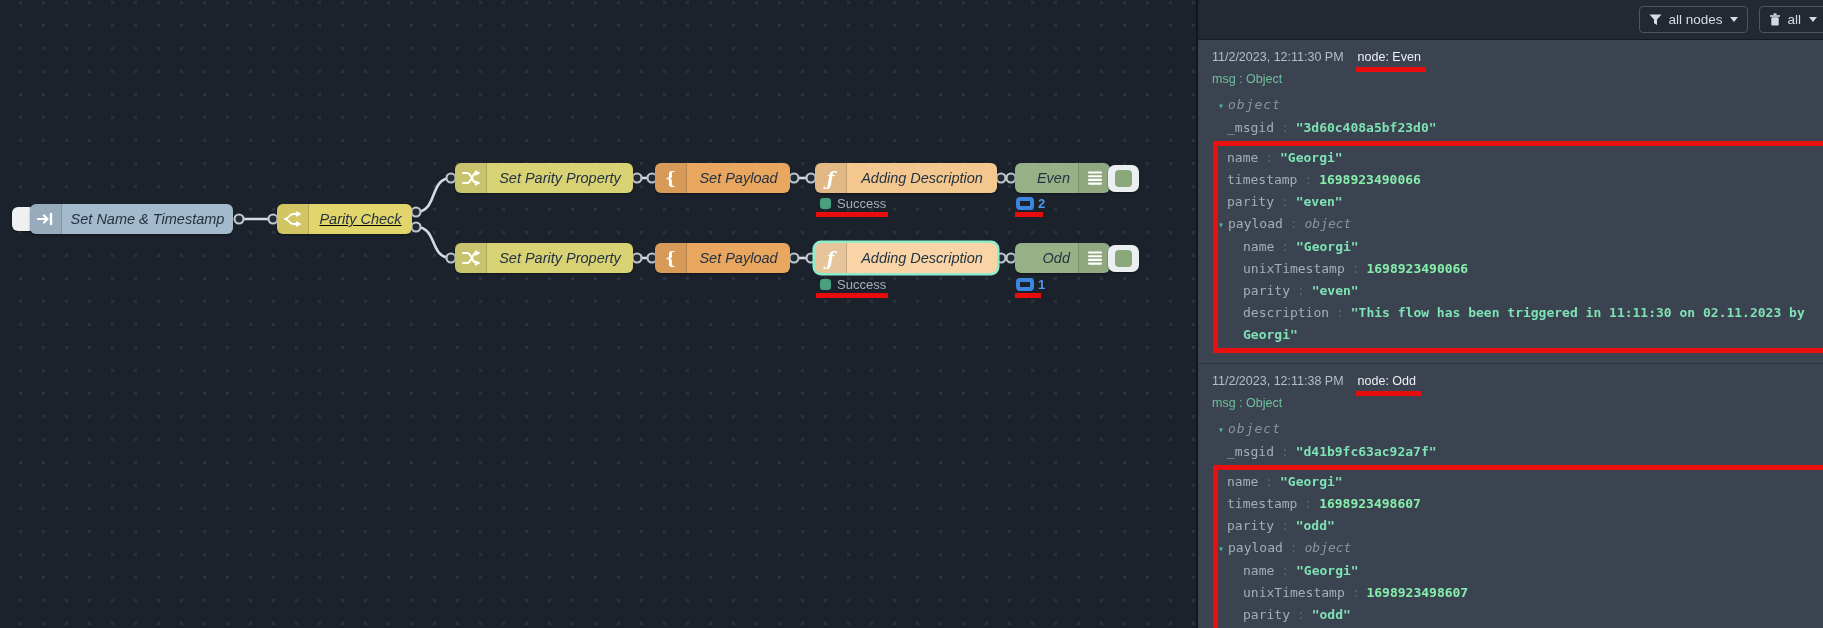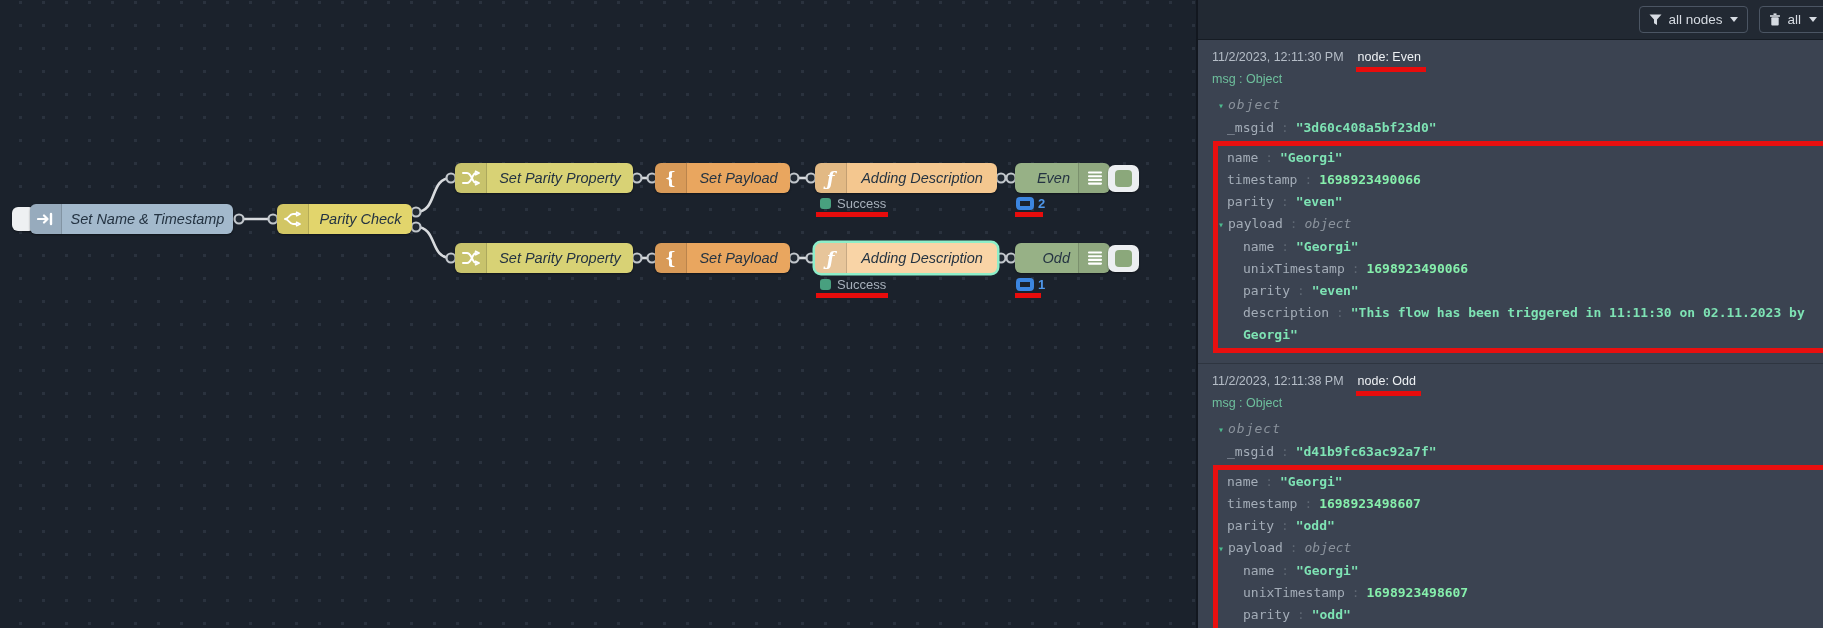--- a/index.html
+++ b/index.html
@@ -135,21 +135,21 @@
   <div class="node n-inject" style="left:30px;top:204px;width:203px;">
     <span class="nicon">
       <svg width="18" height="14" viewBox="0 0 18 14">
           <path d="M1 7 H10 M7 3.5 L10.5 7 L7 10.5" stroke="#fff" stroke-width="2.2" fill="none" stroke-linecap="round" stroke-linejoin="round"></path>
           <path d="M14 2 V12" stroke="#fff" stroke-width="2.4" stroke-linecap="round"></path>
         </svg>
     </span>
     <span class="nlabel">Set Name &amp; Timestamp</span>
   </div>
 
-  <div class="node n-switch" style="left:277px;top:204px;width:135px;">
+  <div class="node n-switch" style="left:277px;top:204px;width:135px;text-decoration:underline;">
     <span class="nicon">
       <svg width="18" height="16" viewBox="0 0 18 16">
           <path d="M1 8 C5 8 5 3 9 3 H12.5 M1 8 C5 8 5 13 9 13 H12.5" stroke="#fff" stroke-width="2" fill="none" stroke-linecap="round"></path>
           <path d="M12 1 L16 3 L12 5 M12 11 L16 13 L12 15" stroke="#fff" stroke-width="1.8" fill="none" stroke-linejoin="round"></path>
         </svg>
     </span>
     <span class="nlabel">Parity Check</span>
   </div>
 
   <div class="node n-change" style="left:455px;top:163px;width:178px;">

